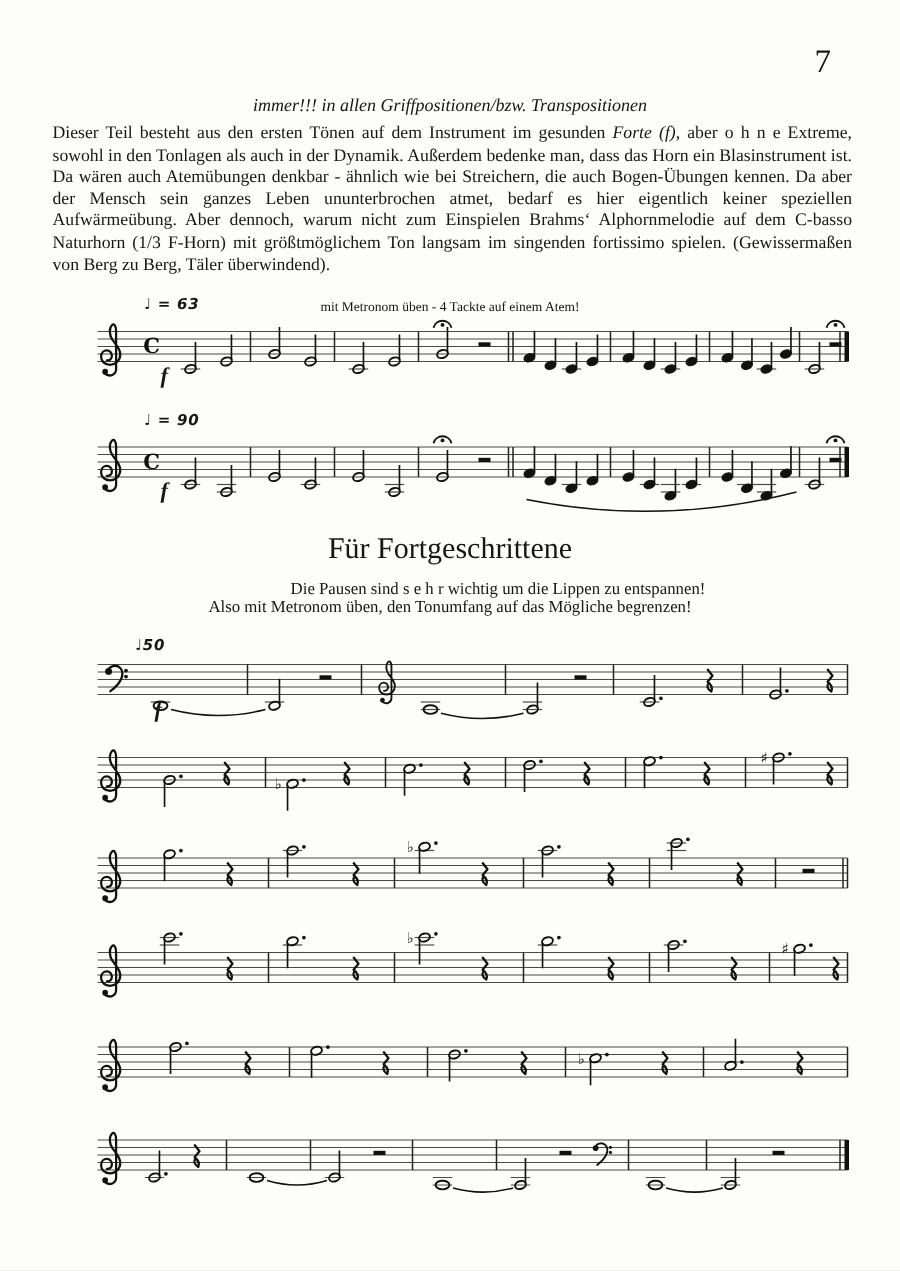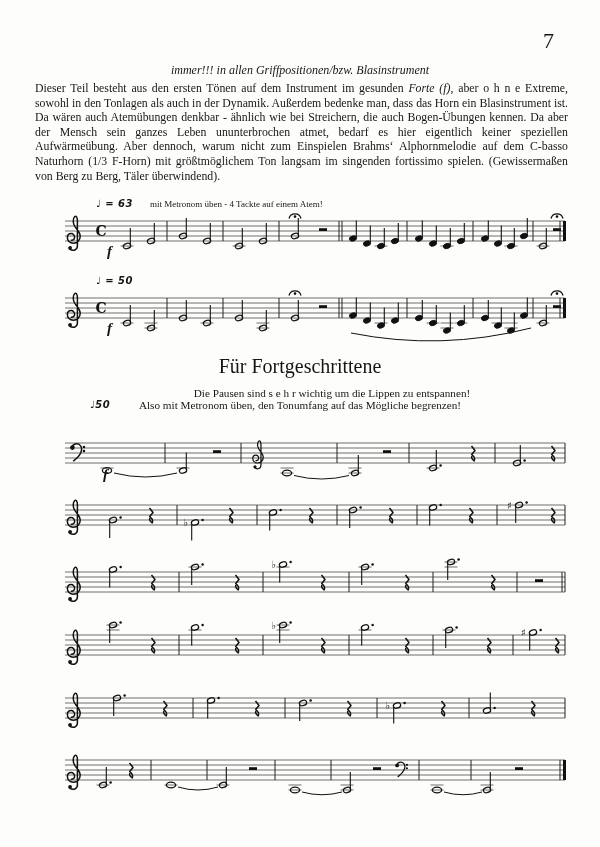--- a/index.html
+++ b/index.html
@@ -5,21 +5,21 @@
   html,body{margin:0;padding:0;background:#e8e8e8;}
   .page{position:relative;width:600px;height:847px;margin:0 auto;background:#fdfdfb;color:#161616;
         font-family:"Liberation Serif",serif;overflow:hidden;}
   .abs{position:absolute;z-index:2;}
   .pageno{left:543px;top:28px;font-size:22px;}
   .title{left:0;top:40px;width:600px;text-align:center;font-weight:bold;font-size:16px;}
   .subtitle{left:0;top:63px;width:600px;text-align:center;font-style:italic;font-size:12px;}
   .intro{left:35px;top:81px;width:533px;font-size:11.8px;line-height:14.6px;text-align:justify;}
   .intro .it{font-style:italic;margin-top:32px;}
   .tempo{font-family:"DejaVu Sans",sans-serif;font-size:10px;font-weight:bold;font-style:italic;letter-spacing:0.5px;}
-  .annot{left:150px;top:199px;width:300px;font-size:9px;}
+  .annot{left:150px;top:199px;width:300px;text-align:center;font-size:9px;}
   .dyn{font-style:italic;font-weight:bold;font-size:15px;font-family:"Liberation Serif",serif;}
   .h2{left:0;top:355px;width:600px;text-align:center;font-size:20px;}
   .subline{left:0;width:600px;text-align:center;font-size:11.2px;}
   .l1{top:375px;} .l2{top:387px;padding-left:32px;} .l3{top:399px;}
   svg.staff{position:absolute;pointer-events:none;overflow:visible;z-index:1;}
   .sl{stroke:#4a4a4a;stroke-width:0.8;}
   .bl{stroke:#222;stroke-width:1;}
   .st{stroke:#111;stroke-width:1.1;}
   .oh{fill:none;stroke:#111;stroke-width:1.3;}
   .fh{fill:#111;stroke:#111;stroke-width:0.8;}
@@ -30,36 +30,36 @@
   .tc{font:bold 14px "DejaVu Serif",serif;text-anchor:middle;fill:#111;}
   .ac{font:10px "DejaVu Sans",sans-serif;text-anchor:middle;fill:#111;}
   svg.staff circle,svg.staff rect{fill:#111;}
 </style>
 </head>
 <body>
 
 <div class="page">
 
   <div class="abs pageno">7</div>
-  <div class="abs subtitle">immer!!! in allen Griffpositionen/bzw. Blasinstrument</div>
+  <div class="abs subtitle">immer!!! in allen Griffpositionen/bzw. Transpositionen</div>
 
   <div class="abs intro"><span>Dieser Teil besteht aus  den ersten Tönen auf dem Instrument im gesunden </span><span class="it">Forte (f)</span><span>,  aber o h n e Extreme, sowohl in den Tonlagen als auch in der Dynamik. Außerdem bedenke man, dass das Horn ein Blasinstrument ist. Da wären auch Atemübungen denkbar - ähnlich wie bei Streichern, die auch Bogen-Übungen kennen. Da aber der Mensch sein ganzes Leben ununterbrochen atmet, bedarf es hier eigentlich keiner speziellen Aufwärmeübung. Aber dennoch, warum nicht zum Einspielen Brahms‘ Alphornmelodie auf dem C-basso Naturhorn (1/3 F-Horn) mit größtmöglichem Ton langsam im singenden fortissimo spielen. (Gewissermaßen von Berg zu Berg, Täler überwindend).</span></div>
 
   <div class="abs tempo" style="left:96px;top:198px;">♩ = 63</div>
   <div class="abs annot">mit Metronom üben - 4 Tackte auf einem Atem!</div>
   <div class="abs dyn" style="left:107px;top:243px;">f</div>
 
-  <div class="abs tempo" style="left:96px;top:275px;">♩ = 50</div>
+  <div class="abs tempo" style="left:96px;top:275px;">♩ = 90</div>
   <div class="abs dyn" style="left:107px;top:320px;">f</div>
 
   <div class="abs h2">Für Fortgeschrittene</div>
   <div class="abs subline l2">Die Pausen sind  s e h r  wichtig um die Lippen zu entspannen!</div>
   <div class="abs subline l3">Also mit Metronom üben, den Tonumfang auf das Mögliche begrenzen!</div>
 
-  <div class="abs tempo" style="left:90px;top:399px;">♩50</div>
+  <div class="abs tempo" style="left:90px;top:425px;">♩50</div>
   <div class="abs dyn" style="left:103px;top:466px;">f</div>
 
   <div id="score">
       <svg class="staff" width="510" height="110" style="left: 60px; top: 181px;">
         <line x1="5" x2="505" y1="40" y2="40" class="sl"></line>
         <line x1="5" x2="505" y1="45" y2="45" class="sl"></line>
         <line x1="5" x2="505" y1="50" y2="50" class="sl"></line>
         <line x1="5" x2="505" y1="55" y2="55" class="sl"></line>
         <line x1="5" x2="505" y1="60" y2="60" class="sl"></line>
         <g transform="translate(15,50) scale(1)">

